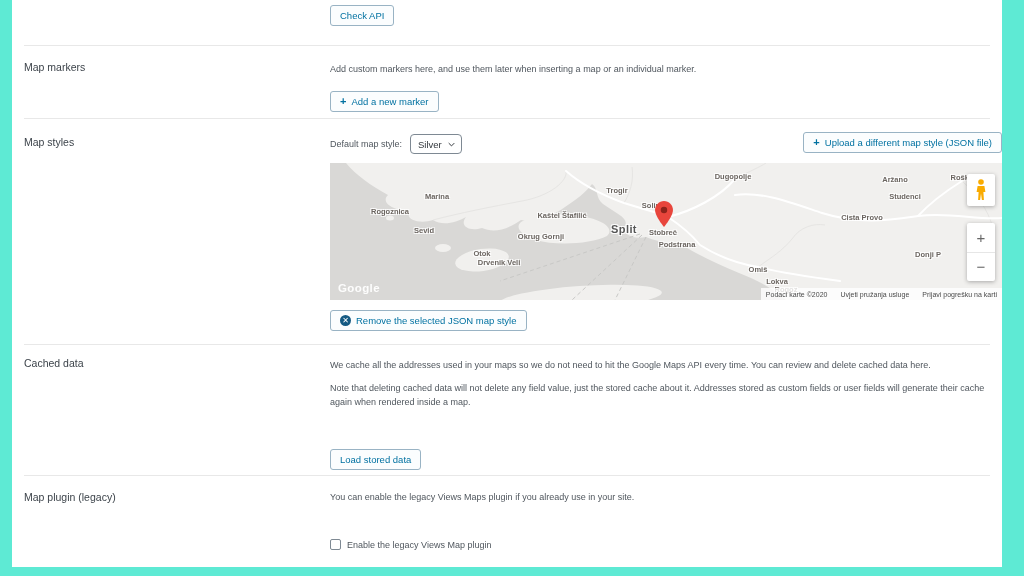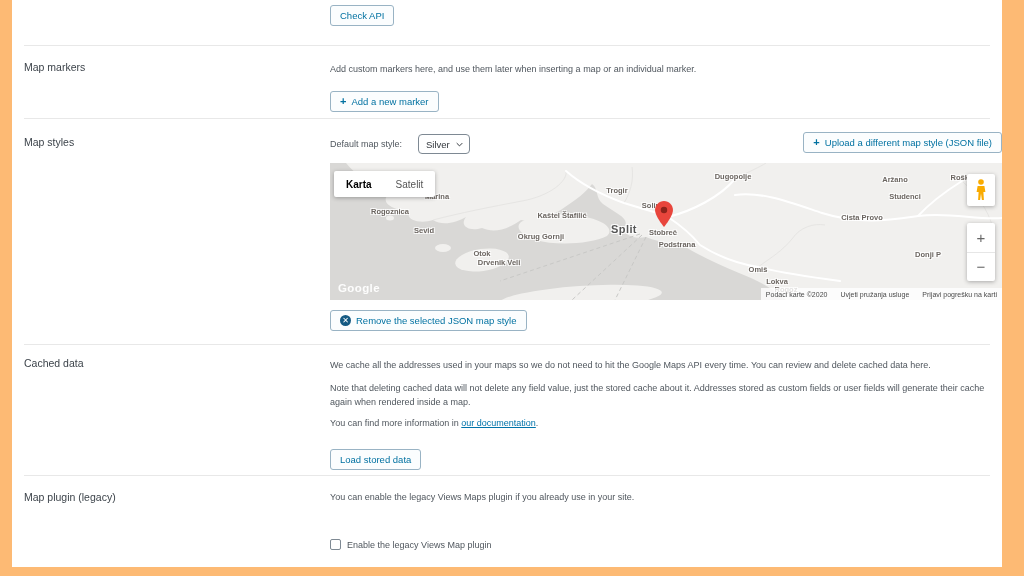--- a/index.html
+++ b/index.html
@@ -1,29 +1,29 @@
 <!DOCTYPE html>
 <html><head>
 <meta charset="utf-8">
 <style>
   * { margin:0; padding:0; box-sizing:border-box; }
   body { font-family:"Liberation Sans", sans-serif; }
-  .page { position:relative; width:1024px; height:576px; background:#fdba74; overflow:hidden; }
+  .page { position:relative; width:1024px; height:576px; background:#5eead4; overflow:hidden; }
   .card { position:absolute; left:12px; top:-20px; width:990px; height:587px; background:#ffffff; }
   .divider { position:absolute; left:24px; width:966px; height:0; border-top:1px solid #e8e8e8; }
   .sec-title { position:absolute; left:24px; font-size:10.5px; color:#3c434a; }
   .ptext { position:absolute; left:330px; width:678px; font-size:9px; color:#50575e; line-height:14px; }
   .wp-btn { position:absolute; display:inline-flex; align-items:center; gap:5px; height:21px;
             padding:0 9px; font-size:9.5px; color:#0071a1; background:#fbfdfe;
             border:1px solid #99b3c4; border-radius:3px; cursor:pointer; white-space:nowrap; }
   .plus { font-size:11px; font-weight:bold; line-height:1; }
   .remove-ico { display:inline-flex; align-items:center; justify-content:center; width:11px; height:11px;
                 border-radius:50%; background:#155a83; color:#fff; font-size:8px; line-height:1; }
   .link { color:#0073aa; text-decoration:underline; cursor:pointer; }
-  .select-row { position:absolute; left:330px; top:134px; font-size:9px; color:#50575e; display:flex; align-items:center; gap:16px; }
+  .select-row { position:absolute; left:330px; top:134px; font-size:9px; color:#50575e; display:flex; align-items:center; gap:8px; }
   .select { position:relative; display:inline-flex; align-items:center; height:20px; min-width:52px;
             padding:0 8px 0 7px; border:1px solid #7e8993; border-radius:4px; background:#fff;
             font-size:9.5px; color:#32373c; cursor:pointer; }
   .select .chev { position:absolute; right:6px; top:7px; width:7px; height:5px; }
   
   .map { position:absolute; left:330px; top:163px; width:672px; height:137px; background:#f1f0ee; overflow:hidden; cursor:grab; }
   .map svg.base { position:absolute; left:0; top:0; }
   .mlabel { position:absolute; transform:translate(-50%,-50%); font-size:7.5px; color:#6b6560; white-space:nowrap;
             text-shadow:1px 1px 0 rgba(255,255,255,.85), -1px -1px 0 rgba(255,255,255,.85), 1px -1px 0 rgba(255,255,255,.85), -1px 1px 0 rgba(255,255,255,.85);font-weight:bold; }
   .mlabel.big { font-size:11px; color:#565656; letter-spacing:.4px; }
@@ -125,24 +125,20 @@
         <span class="mlabel" style="left: 565px; top: 16px;">Aržano</span>
         <span class="mlabel" style="left: 642px; top: 14px;">Roško Polje</span>
         <span class="mlabel" style="left: 575px; top: 33px;">Studenci</span>
         <span class="mlabel" style="left: 532px; top: 54px;">Cista Provo</span>
         <span class="mlabel" style="left: 598px; top: 91px;">Donji P</span>
         <span class="mlabel" style="left: 428px; top: 106px;">Omiš</span>
         <span class="mlabel" style="left: 447px; top: 118px;">Lokva</span>
         <span class="mlabel" style="left: 456px; top: 126px;">Rogoz</span>
       </div>
 
-    <div class="map-type">
-      <div class="tab active">Karta</div>
-      <div class="tab">Satelit</div>
-    </div>
 
     <div class="marker-pin">
       <svg width="18" height="26" viewBox="0 0 20 29">
         <path d="M10,0 C4.5,0 0,4.5 0,10 C0,17 10,29 10,29 C10,29 20,17 20,10 C20,4.5 15.5,0 10,0 Z" fill="#e8453c"></path>
         <circle cx="10" cy="10" r="3.6" fill="#8c231b"></circle>
       </svg>
     </div>
 
     <div class="pegman-box">
       <svg width="12" height="22" viewBox="0 0 12 22">
@@ -167,21 +163,20 @@
 
   <button class="wp-btn" style="left:330px; top:310px;">
     <span class="remove-ico">✕</span>
     <span>Remove the selected JSON map style</span>
   </button>
   <div class="divider" style="top:344px;"></div>
 
   <div class="sec-title" style="top:357px;">Cached data</div>
   <div class="ptext" style="top:358px;">We cache all the addresses used in your maps so we do not need to hit the Google Maps API every time. You can review and delete cached data here.</div>
   <div class="ptext" style="top:381px;">Note that deleting cached data will not delete any field value, just the stored cache about it. Addresses stored as custom fields or user fields will generate their cache again when rendered inside a map.</div>
-  <div class="ptext" style="top:416px;"><span>You can find more information in </span><a class="link">our documentation</a><span>.</span></div>
   <button class="wp-btn" style="left:330px; top:436px;margin-top:13px;">
     <span>Load stored data</span>
   </button>
   <div class="divider" style="top:475px;"></div>
 
   <div class="sec-title" style="top:491px;">Map plugin (legacy)</div>
   <div class="ptext" style="top:490px;">You can enable the legacy Views Maps plugin if you already use in your site.</div>
   <div class="chk-row">
     <input type="checkbox" class="chk" style="">
     <span>Enable the legacy Views Map plugin</span>

